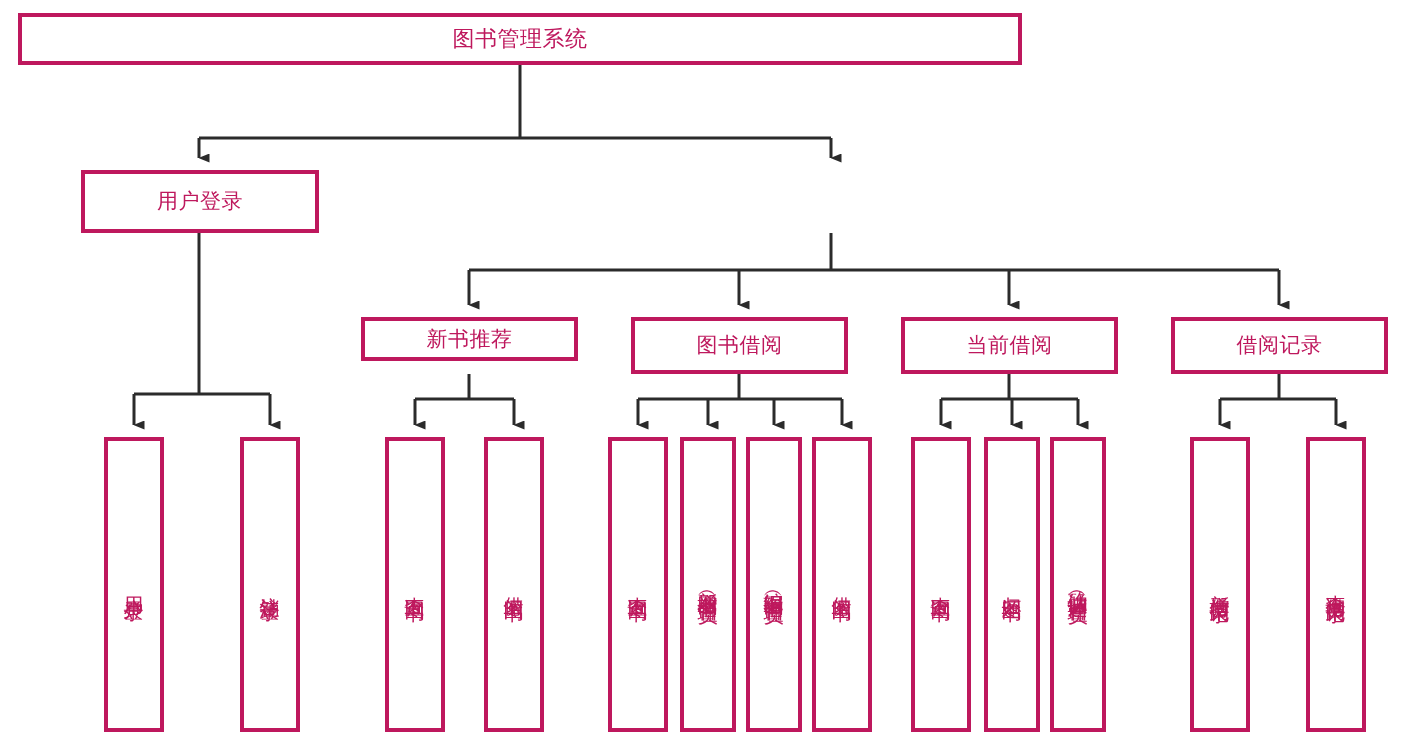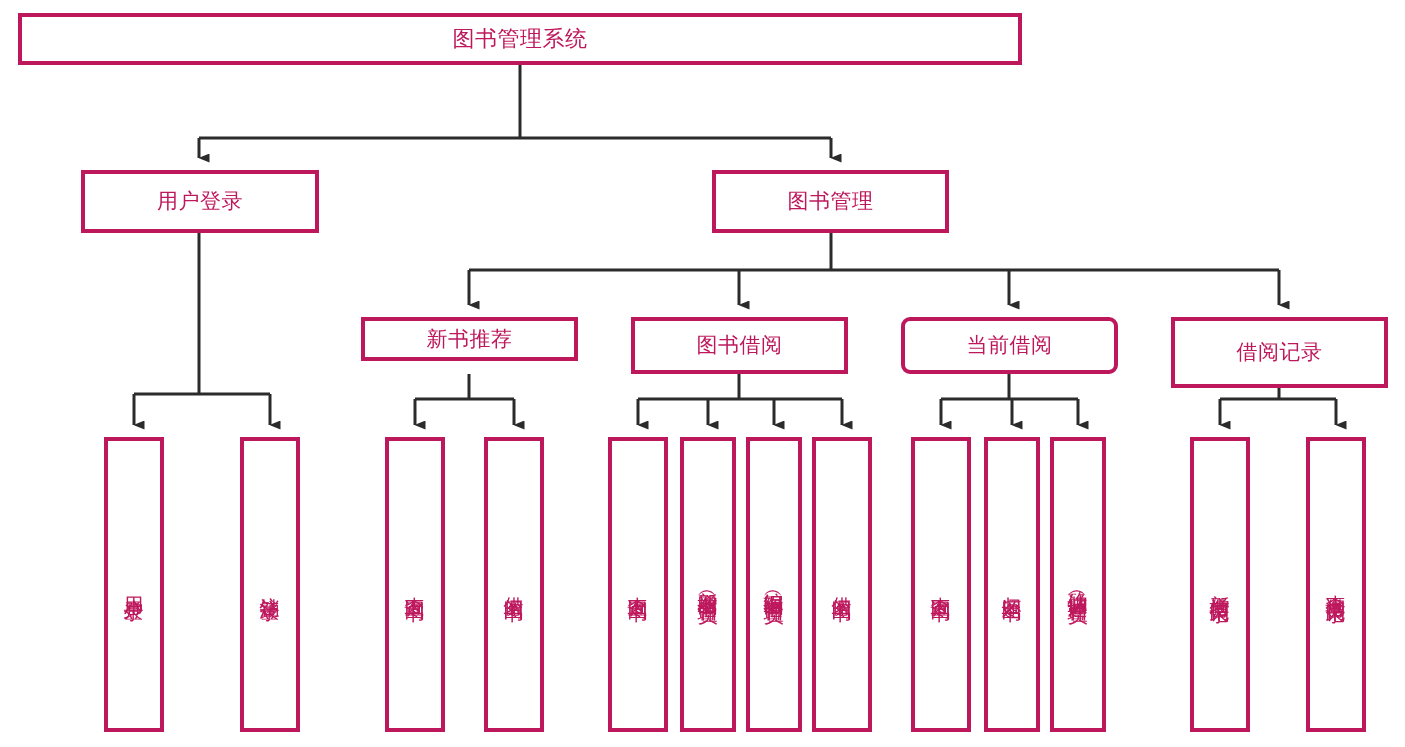--- a/index.html
+++ b/index.html
@@ -140,37 +140,34 @@
   </svg>
 
   <div class="node root horiz" style="left:18px; top:13px; width:1004px; height:52px;">
     <span class="node-label">图书管理系统</span>
   </div>
 
   <div class="node horiz" style="left:81px; top:170px; width:238px; height:63px;">
     <span class="node-label">用户登录</span>
   </div>
 
-  <div class="node horiz" style="left:712px; top:170px; width:237px; height:63px;">
-    <span class="node-label">图书管理</span>
-  </div>
 
   <div class="node horiz" style="left:361px; top:317px; width:217px; height:44px;">
     <span class="node-label">新书推荐</span>
   </div>
 
   <div class="node horiz" style="left:631px; top:317px; width:217px; height:57px;">
     <span class="node-label">图书借阅</span>
   </div>
 
-  <div class="node horiz" style="left:901px; top:317px; width:217px; height:57px;border-radius:9px;">
+  <div class="node horiz" style="left:901px; top:317px; width:217px; height:57px;">
     <span class="node-label">当前借阅</span>
   </div>
 
-  <div class="node horiz" style="left:1171px; top:317px; width:217px; height:71px;">
+  <div class="node horiz" style="left:1171px; top:317px; width:217px; height:57px;">
     <span class="node-label">借阅记录</span>
   </div>
 
   <div class="node vert" style="left:104px; top:437px; width:60px; height:295px;">
     <span class="node-label">用户登录</span>
   </div>
 
   <div class="node vert" style="left:240px; top:437px; width:60px; height:295px;">
     <span class="node-label">注销登录</span>
   </div>

